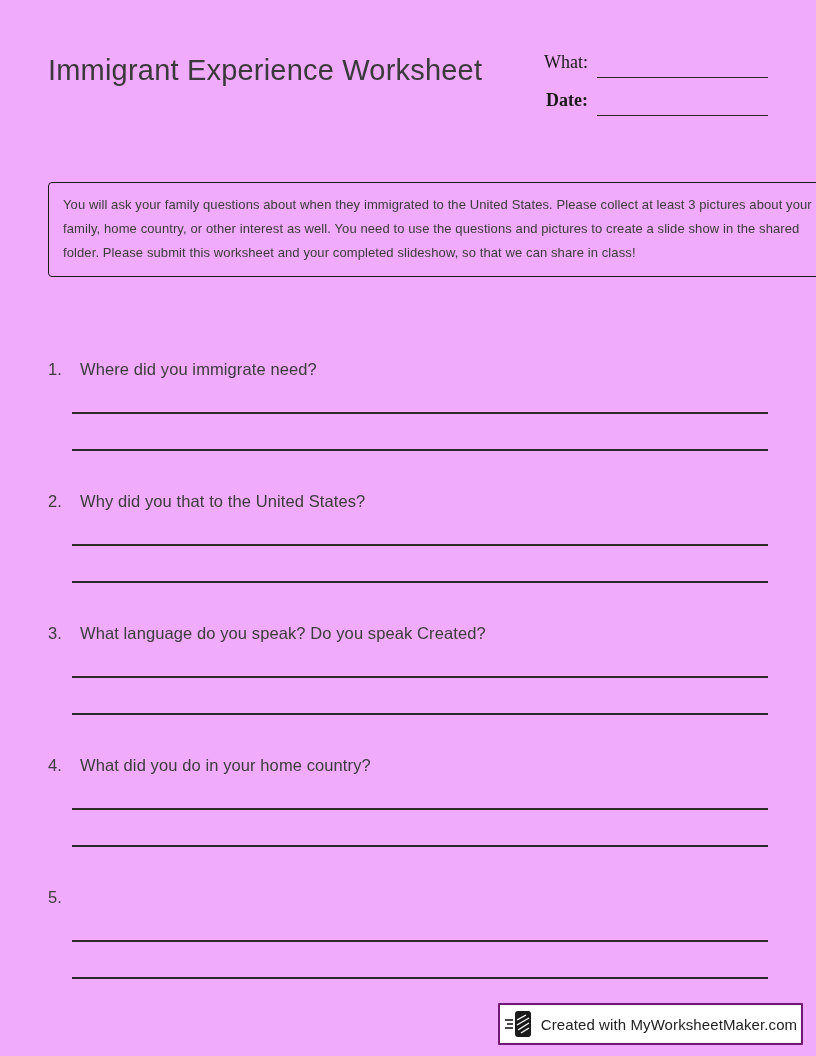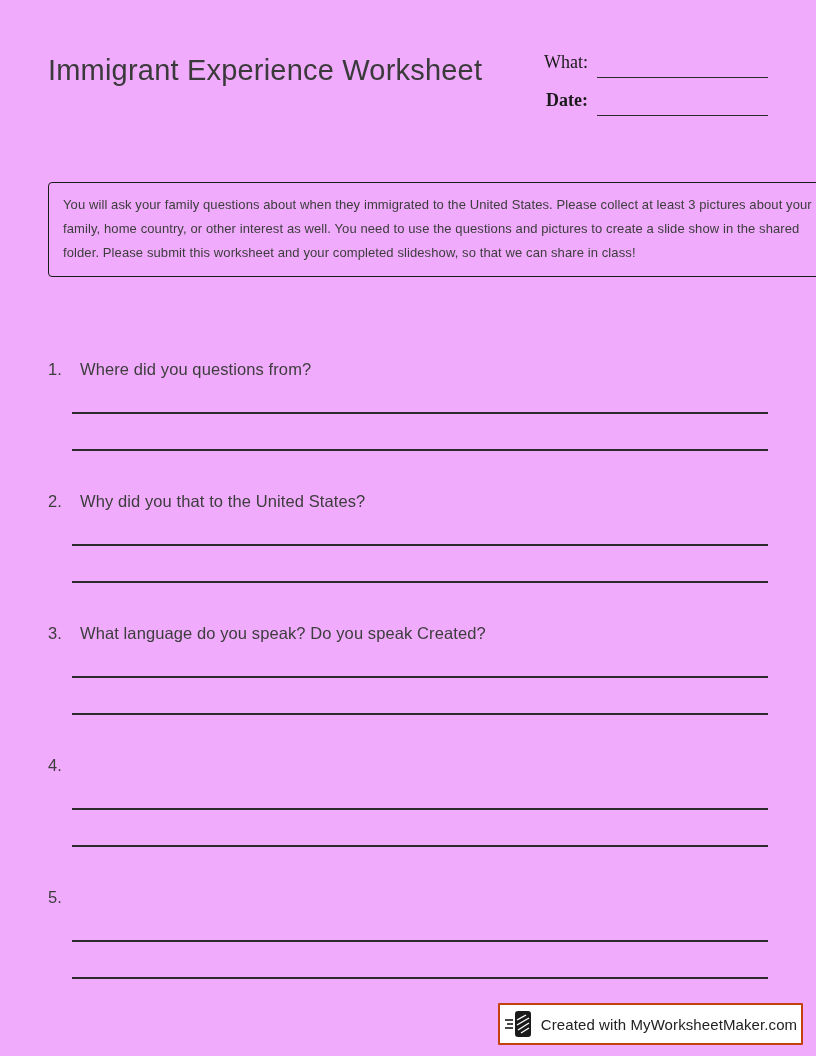--- a/index.html
+++ b/index.html
@@ -90,21 +90,21 @@
   .answer-line.first  { top: 54px; }
   .answer-line.second { top: 91px; }
 
   
   .footer-badge {
     position: absolute;
     left: 498px;
     top: 1003px;
     width: 305px;
     height: 42px;
-    border: 2px solid #c2410c;
+    border: 2px solid #701a75;
     border-radius: 1px;
     display: flex;
     align-items: center;
     justify-content: center;
     gap: 7px;
     background: #ffffff;
     cursor: pointer;
   }
   .footer-badge span.badge-text {
     font-size: 15px;
@@ -124,21 +124,21 @@
   <div class="nd-line name"></div>
 
   <span class="nd-label date">Date:</span>
   <div class="nd-line date"></div>
 
   <div class="instructions">You will ask your family questions about when they immigrated to the United States. Please collect at least 3 pictures about your family, home country, or other interest as well. You need to use the questions and pictures to create a slide show in the shared folder. Please submit this worksheet and your completed slideshow, so that we can share in class!</div>
 
   <div class="question q1">
     <div class="q-row">
       <span class="q-num">1.</span>
-      <span class="q-text">Where did you questions from?</span>
+      <span class="q-text">Where did you immigrate need?</span>
     </div>
     <div class="answer-line first"></div>
     <div class="answer-line second"></div>
   </div>
 
   <div class="question q2">
     <div class="q-row">
       <span class="q-num">2.</span>
       <span class="q-text">Why did you that to the United States?</span>
     </div>
@@ -151,20 +151,21 @@
       <span class="q-num">3.</span>
       <span class="q-text">What language do you speak? Do you speak Created?</span>
     </div>
     <div class="answer-line first"></div>
     <div class="answer-line second"></div>
   </div>
 
   <div class="question q4">
     <div class="q-row">
       <span class="q-num">4.</span>
+      <span class="q-text">What did you do in your home country?</span>
     </div>
     <div class="answer-line first"></div>
     <div class="answer-line second"></div>
   </div>
 
   <div class="question q5">
     <div class="q-row">
       <span class="q-num">5.</span>
     </div>
     <div class="answer-line first"></div>

